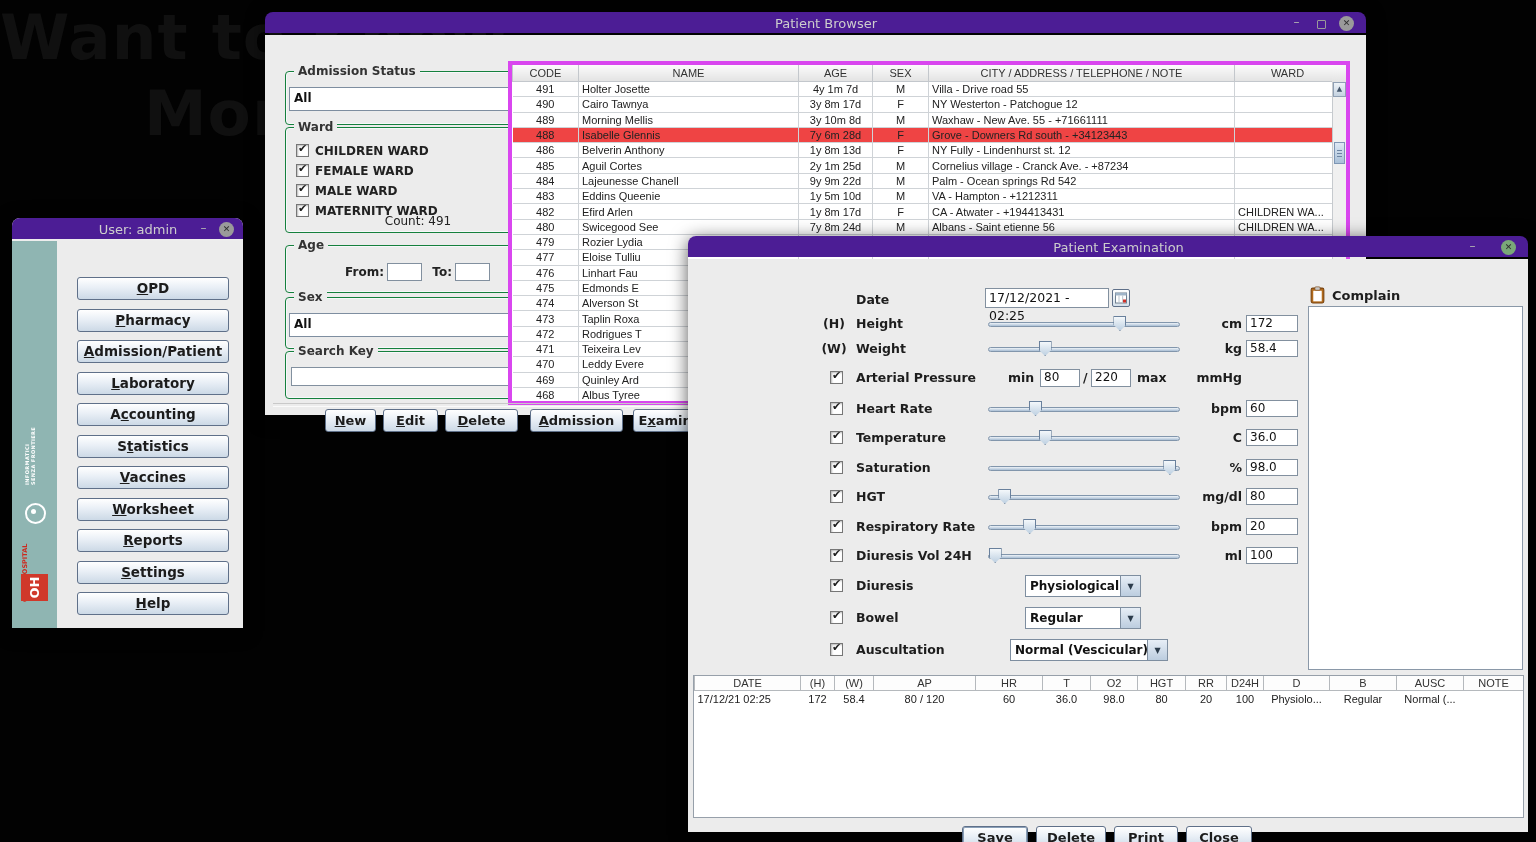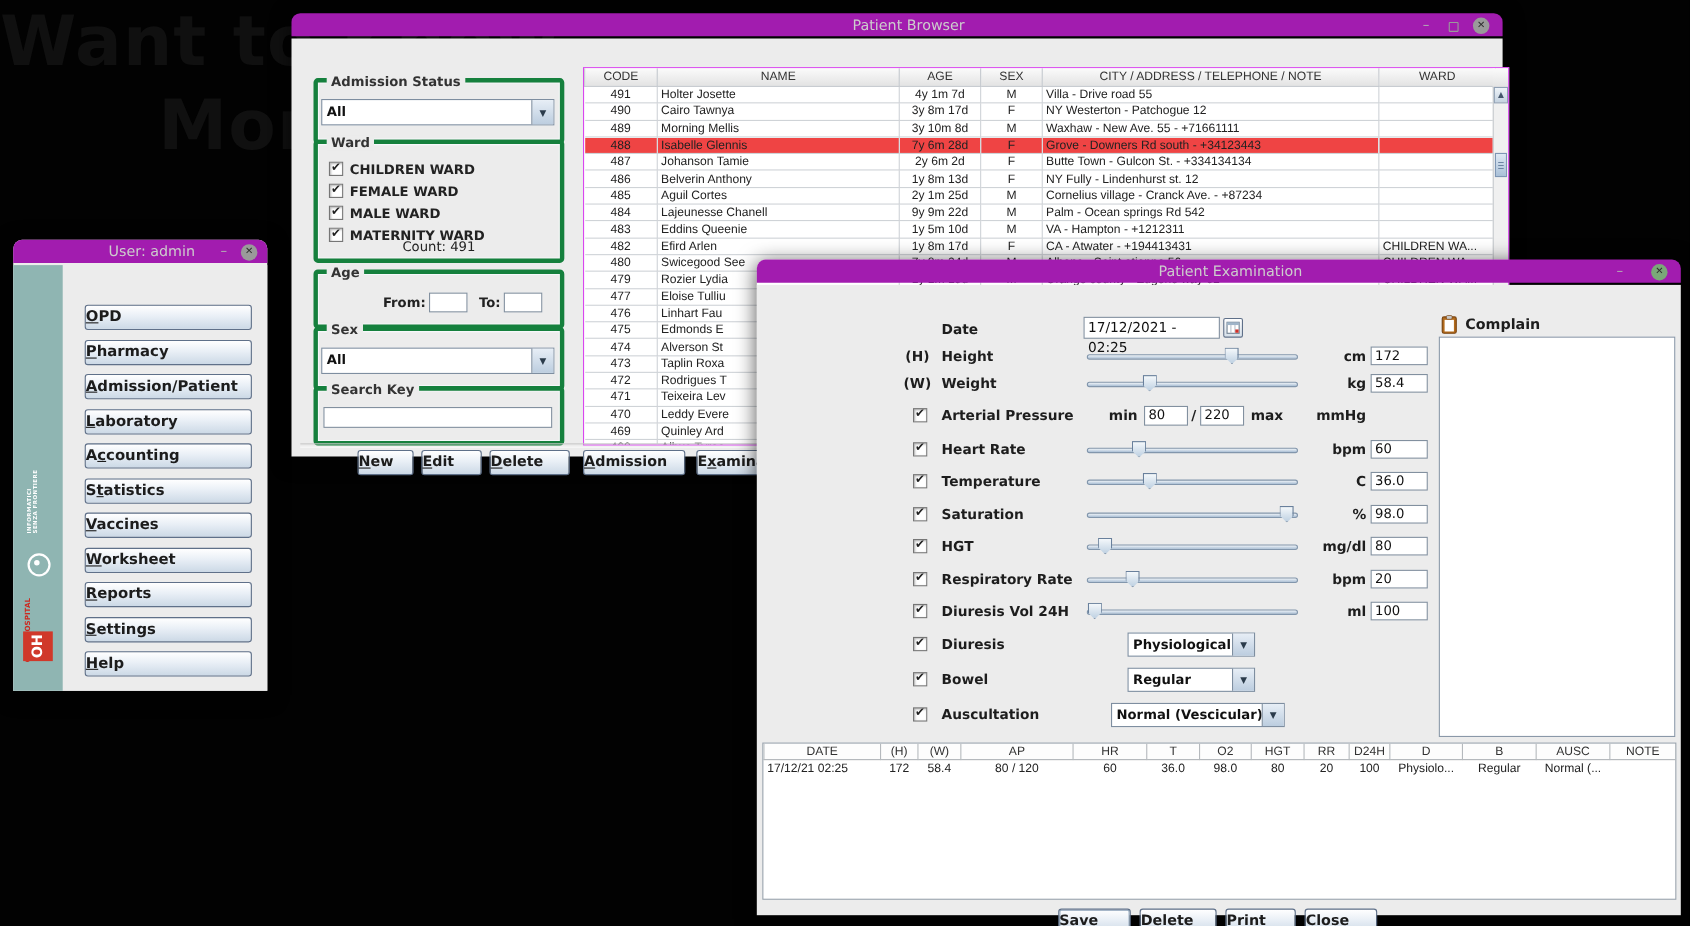--- a/index.html
+++ b/index.html
@@ -6,35 +6,35 @@
     font-family:"DejaVu Sans",sans-serif;}
   .desktop{position:absolute;inset:0;background:#020202;}
   
   .bg-ohbox{position:absolute;left:0;top:26;width:19;height:26;background:#2f0c0e;}
   .bg-bar{position:absolute;left:24;top:31;width:112;height:15;background:#0b0b0b;border-radius:2px;}
   .bg-title{position:absolute;left:160;top:730;width:520;text-align:center;color:#101010;
     font-weight:800;font-size:63px;line-height:76px;letter-spacing:1px;font-family:"DejaVu Sans",sans-serif;}
 
   
   .win{position:absolute;box-shadow:0 3px 18px rgba(0,0,0,.65);border-radius:8px 8px 0 0;}
-  .tbar{position:absolute;left:0;top:0;right:0;height:21px;background:#a21caf;border-radius:8px 8px 0 0;padding-left:21px;}
+  .tbar{position:absolute;left:0;top:0;right:0;height:21px;background:#4c1d95;border-radius:8px 8px 0 0;padding-left:21px;}
   .ttl{color:#cdcdcd;font-size:13px;font-weight:500;text-align:center;line-height:23px;}
   .tbtn{position:absolute;top:4px;width:15px;height:15px;color:#b3b3b3;font-size:12px;line-height:13px;
     text-align:center;cursor:default;}
   .trestore{border:1px solid #9a9a9a;width:7px;height:7px;top:8px;border-radius:1px;}
   .tclose{background:#9a9a9a;border-radius:50%;color:#2d2d2d;font-size:9px;font-weight:bold;line-height:15px;}
   .tclose.green{background:#7aa878;}
   .wbody{position:absolute;left:0;top:23px;right:0;bottom:0;background:#ececec;}
 
   
   .btn{position:absolute;background:linear-gradient(180deg,#ffffff,#e9eff6 45%,#ccd9e6);
     border:1px solid #5f7089;border-radius:3px;font-weight:bold;font-size:13px;color:#1c1c1c;
-    height:23px;line-height:21px;box-sizing:border-box;cursor:default;}
+    text-align:center;height:23px;line-height:21px;box-sizing:border-box;cursor:default;}
   .btn.def{box-shadow:inset 0 0 0 1px #8aa0b8;}
-  .gbox{position:absolute;border:4px solid #15803d;border-radius:4px;box-shadow:inset 0 0 0 1px #f6f8fa;}
+  .gbox{position:absolute;border:1px solid #15803d;border-radius:4px;box-shadow:inset 0 0 0 1px #f6f8fa;padding-left:44px;}
   .gtitle{position:absolute;top:-8px;left:8px;background:#ececec;padding:0 4px;font-weight:bold;
     font-size:12px;color:#333;line-height:14px;}
   .combo{position:absolute;background:#fff;border:1px solid #7e8ea0;display:flex;box-sizing:border-box;}
   .cval{flex:1;font-weight:bold;font-size:12px;color:#111;padding:3px 4px;overflow:hidden;white-space:nowrap;}
   .cbtn{width:19px;background:linear-gradient(#e7eef6,#bccddf);border-left:1px solid #7e8ea0;color:#2b3b4b;
     font-size:8px;display:flex;align-items:center;justify-content:center;}
   .cb{display:inline-block;width:13px;height:13px;background:#fff;border:1px solid #767676;
     box-shadow:inset 1px 1px 2px rgba(0,0,0,.28);text-align:center;box-sizing:border-box;}
   .ck{font-size:11px;color:#1d1d1d;font-weight:bold;line-height:10px;display:block;margin-top:-1px;}
   .tf{position:absolute;background:#fff;border:1px solid #82909f;font-size:12px;color:#111;
@@ -58,22 +58,22 @@
 
   
   #win-browser{left:265px;top:12px;width:1101px;height:403px;z-index:10;}
   .cbrow{position:absolute;left:10px;height:16px;}
   .cbrow .cb{vertical-align:middle;}
   .cbl{font-weight:bold;font-size:12px;color:#222;margin-left:6px;vertical-align:middle;}
   .countlbl{position:absolute;left:0;right:0;top:86px;text-align:center;font-weight:normal;font-size:12px;color:#222;}
   .flbl{position:absolute;font-weight:bold;font-size:12px;color:#222;line-height:18px;}
   .sep{position:absolute;left:8px;right:8px;top:368px;height:2px;border-top:1px solid #c9c9c9;border-bottom:1px solid #fafafa;}
   .abtn{top:0;}
-  .tblwrap{position:absolute;left:265px;top:26px;width:842px;height:344px;background:#fff;
-    border:1px solid #d946ef;box-sizing:border-box;overflow:hidden;}
+  .tblwrap{position:absolute;left:243px;top:26px;width:842px;height:344px;background:#fff;
+    border:4px solid #d946ef;box-sizing:border-box;overflow:hidden;}
   table.grid{border-collapse:collapse;table-layout:fixed;width:828px;
     font-family:"Liberation Sans",sans-serif;font-size:11px;}
   .grid th{background:linear-gradient(#fbfbfb,#e3e3e3);border:1px solid #c3c7cc;border-top:none;
     font-weight:normal;color:#333;height:16px;padding:0 2px;overflow:hidden;white-space:nowrap;}
   .grid td{border-right:1px solid #cfd3d7;border-bottom:1px solid #cfd3d7;height:14.3px;line-height:14px;
     padding:0 3px;white-space:nowrap;overflow:hidden;color:#222;}
   .grid td.c0,.grid td.c2,.grid td.c3{text-align:center;}
   .grid tr.sel td{background:#ef4444;}
   .sb{position:absolute;right:0;top:0;width:14px;bottom:0;}
   .sb-stub{height:17px;background:linear-gradient(#fbfbfb,#e3e3e3);border-bottom:1px solid #c3c7cc;}
@@ -258,28 +258,20 @@
               </tr>
               <tr class="sel">
                 <td class="c0">488</td>
                 <td class="c1">Isabelle Glennis</td>
                 <td class="c2">7y 6m 28d</td>
                 <td class="c3">F</td>
                 <td class="c4">Grove - Downers Rd south - +34123443</td>
                 <td class="c5"></td>
               </tr>
               <tr>
-                <td class="c0">487</td>
-                <td class="c1">Johanson Tamie</td>
-                <td class="c2">2y 6m 2d</td>
-                <td class="c3">F</td>
-                <td class="c4">Butte Town - Gulcon St. - +334134134</td>
-                <td class="c5"></td>
-              </tr>
-              <tr>
                 <td class="c0">486</td>
                 <td class="c1">Belverin Anthony</td>
                 <td class="c2">1y 8m 13d</td>
                 <td class="c3">F</td>
                 <td class="c4">NY Fully - Lindenhurst st. 12</td>
                 <td class="c5"></td>
               </tr>
               <tr>
                 <td class="c0">485</td>
                 <td class="c1">Aguil Cortes</td>

